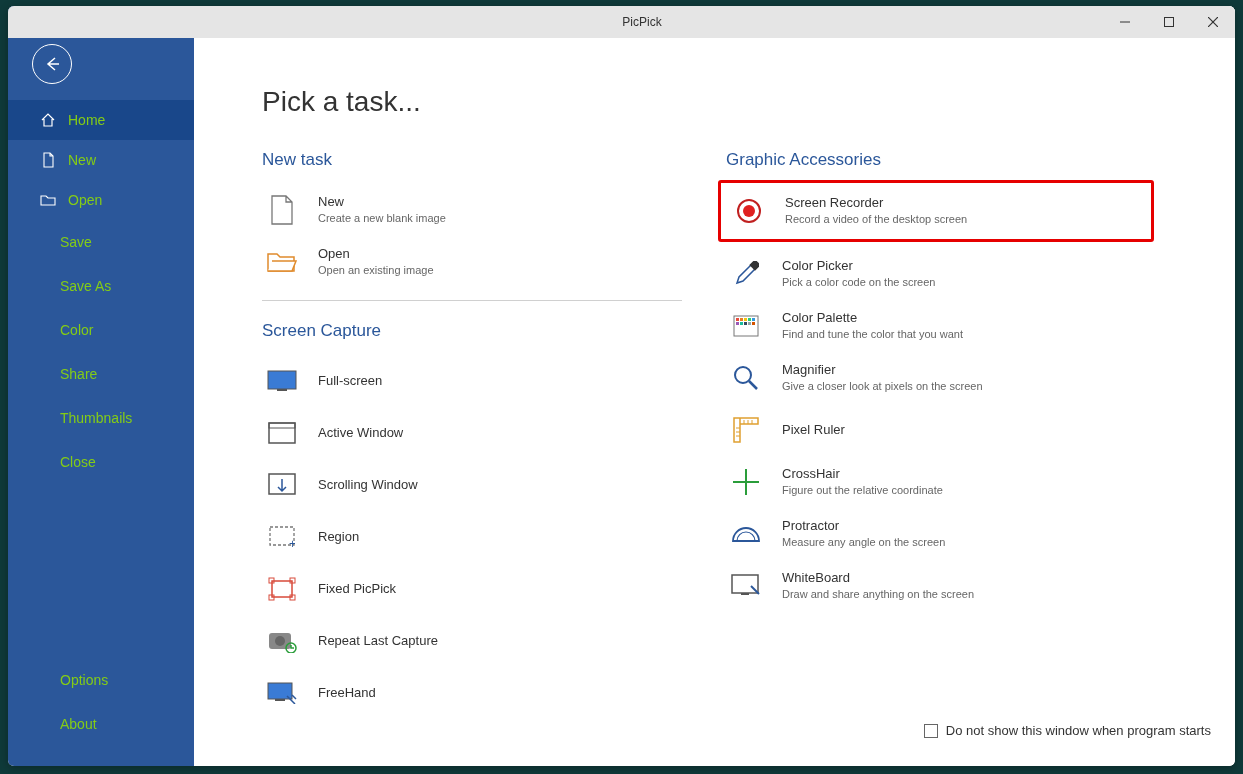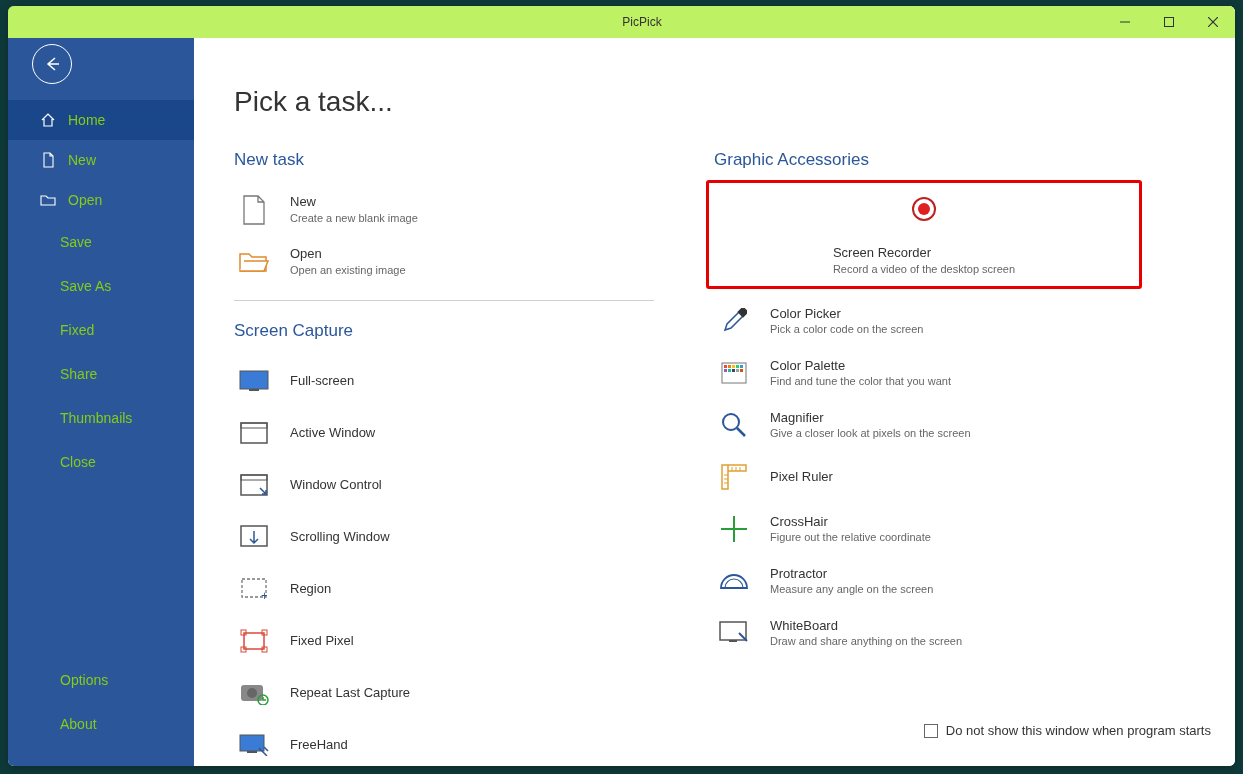--- a/index.html
+++ b/index.html
@@ -18,21 +18,21 @@
     border-radius:6px;
     box-shadow: 0 2px 10px rgba(0,0,0,0.3);
     display:flex;
     overflow:hidden;
   }
   
   .titlebar {
     position:absolute; top:0; left:0; right:0; height:32px;
     display:flex; align-items:center; justify-content:center;
     font-size:12px; color:#333;
-    background:#bef264;
+    background:#e5e5e5;
     z-index:5;
     padding-left:41px;
   }
   .titlebar .controls {
     position:absolute; right:0; top:0; height:32px;
     display:flex;
   }
   .titlebar .ctrl {
     width:44px; height:32px; display:flex; align-items:center; justify-content:center;
     color:#333; cursor:pointer;
@@ -61,26 +61,26 @@
   .sidebar .item.selected { background:#19478a; }
   .sidebar .item.sub { padding-left:52px; height:44px; }
   .sidebar .spacer { flex:1; }
   .sidebar .icon { width:16px; height:16px; display:inline-flex; align-items:center; justify-content:center; }
 
   
   .main {
     flex:1; height:100%; background:#ffffff;
     padding: 80px 20px 20px 40px;
     position:relative;
-    display:flex; flex-direction:column;
+    display:flex; flex-direction:column;margin-left:28px;
   }
   .main h1 {
     font-size:28px; font-weight:400; color:#333; margin:0 0 32px 0;
   }
-  .columns { display:flex; gap:60px; }
+  .columns { display:flex; gap:44px; }
   .col { width:420px; }
   .section-title {
     color:#2b579a; font-size:17px; font-weight:400; margin:0 0 14px 0;
   }
   hr.sep { border:none; border-top:1px solid #d0d0d0; margin:12px 0 20px 0; }
 
   .task {
     display:flex; align-items:center; gap:20px;
     padding: 10px 4px;
     cursor:pointer;
@@ -168,21 +168,21 @@
       </span>
       <span>Open</span>
     </div>
     <div class="item sub">
       <span>Save</span>
     </div>
     <div class="item sub">
       <span>Save As</span>
     </div>
     <div class="item sub">
-      <span>Fixed</span>
+      <span>Color</span>
     </div>
     <div class="item sub">
       <span>Share</span>
     </div>
     <div class="item sub">
       <span>Thumbnails</span>
     </div>
     <div class="item sub">
       <span>Close</span>
     </div>
@@ -247,30 +247,20 @@
         <div class="task single">
           <div class="ticon">
             <svg width="28" height="22">
                 <rect x="1" y="1" width="26" height="20" fill="none" stroke="#555" stroke-width="1.5"></rect>
                 <rect x="1" y="1" width="26" height="5" fill="none" stroke="#555"></rect>
               </svg>
           </div>
           <div class="tlabel"><span>Active Window</span></div>
         </div>
 
-        <div class="task single">
-          <div class="ticon">
-            <svg width="28" height="22">
-                <rect x="1" y="1" width="26" height="20" fill="none" stroke="#555" stroke-width="1.5"></rect>
-                <rect x="1" y="1" width="26" height="5" fill="none" stroke="#555"></rect>
-                <path d="M20 14 L26 20 M22 20 H26 V16" stroke="#2b579a" stroke-width="1.5" fill="none"></path>
-              </svg>
-          </div>
-          <div class="tlabel"><span>Window Control</span></div>
-        </div>
 
         <div class="task single">
           <div class="ticon">
             <svg width="28" height="24">
                 <rect x="1" y="1" width="26" height="20" fill="none" stroke="#555" stroke-width="1.5"></rect>
                 <path d="M14 6 V18 M10 14 L14 18 L18 14" stroke="#2b579a" stroke-width="1.5" fill="none"></path>
               </svg>
           </div>
           <div class="tlabel"><span>Scrolling Window</span></div>
         </div>
@@ -288,21 +278,21 @@
         <div class="task single">
           <div class="ticon">
             <svg width="28" height="24">
                 <rect x="4" y="4" width="20" height="16" fill="none" stroke="#d84a3a" stroke-width="1.5"></rect>
                 <rect x="1" y="1" width="5" height="5" fill="none" stroke="#d84a3a"></rect>
                 <rect x="22" y="1" width="5" height="5" fill="none" stroke="#d84a3a"></rect>
                 <rect x="1" y="18" width="5" height="5" fill="none" stroke="#d84a3a"></rect>
                 <rect x="22" y="18" width="5" height="5" fill="none" stroke="#d84a3a"></rect>
               </svg>
           </div>
-          <div class="tlabel"><span>Fixed Pixel</span></div>
+          <div class="tlabel"><span>Fixed PicPick</span></div>
         </div>
 
         <div class="task single">
           <div class="ticon">
             <svg width="30" height="24">
                 <rect x="2" y="4" width="22" height="16" rx="3" fill="#888"></rect>
                 <circle cx="13" cy="12" r="5" fill="#666"></circle>
                 <circle cx="24" cy="19" r="5" fill="none" stroke="#2a9d3a" stroke-width="1.5"></circle>
                 <path d="M24 16 V19 H27" stroke="#2a9d3a" stroke-width="1.5" fill="none"></path>
               </svg>
@@ -319,21 +309,21 @@
               </svg>
           </div>
           <div class="tlabel"><span>FreeHand</span></div>
         </div>
       </div>
 
       <div class="col">
         <div class="section-title">Graphic Accessories</div>
 
         <div class="highlight">
-          <div class="task" style="padding:4px;flex-direction:column;">
+          <div class="task" style="padding:4px;">
             <div class="ticon">
               <svg width="26" height="26">
                   <circle cx="13" cy="13" r="11" fill="none" stroke="#c02020" stroke-width="2"></circle>
                   <circle cx="13" cy="13" r="6" fill="#e02020"></circle>
                 </svg>
             </div>
             <div class="tlabel">
               <div>Screen Recorder</div>
               <div class="sub">Record a video of the desktop screen</div>
             </div>

